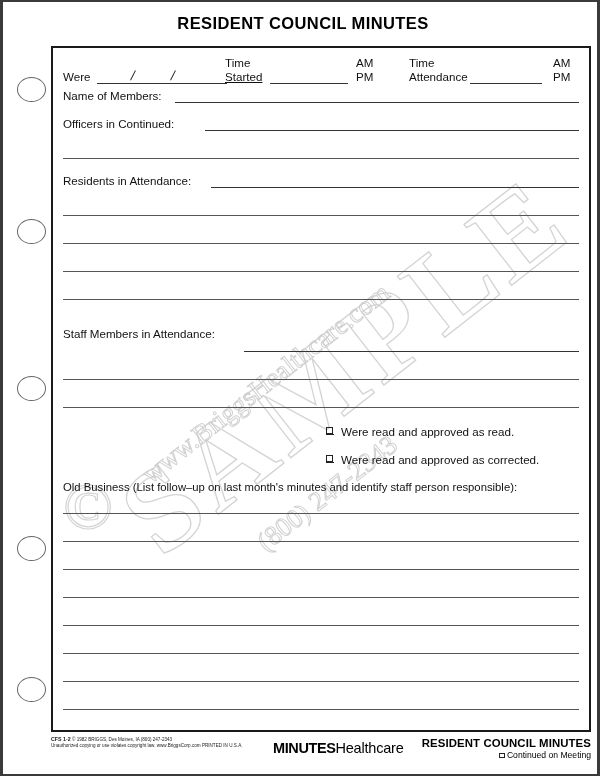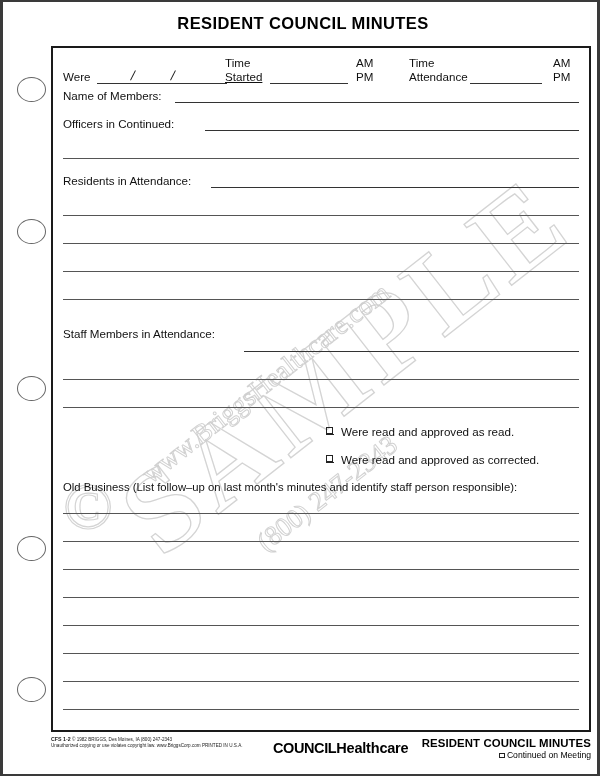--- a/index.html
+++ b/index.html
@@ -179,21 +179,21 @@
   }
   #legal .code { font-weight: bold; font-size: 5.3px; }
   #brand {
     position: absolute;
     left: 222px;
     top: 4px;
     font-size: 14.5px;
     white-space: nowrap;
   }
   #brand .b1 { font-weight: bold; letter-spacing: -0.4px; }
-  #brand .b2 { font-weight: bold; letter-spacing: -0.2px; }
+  #brand .b2 { font-weight: normal; letter-spacing: -0.2px; }
   #foot-right {
     position: absolute;
     right: 0;
     top: 1px;
     text-align: right;
   }
   #foot-title {
     font-size: 11.4px;
     font-weight: bold;
     letter-spacing: 0.1px;
@@ -297,21 +297,21 @@
   <div id="footer">
     <div id="legal">
       <div>
         <span class="code">CFS 1-2</span>
         <span>© 1982 BRIGGS, Des Moines, IA  (800) 247-2343</span>
       </div>
       <div>Unauthorized copying or use violates copyright law.  www.BriggsCorp.com   PRINTED IN U.S.A.</div>
     </div>
 
     <div id="brand">
-      <span class="b1">COUNCIL</span><span class="b2">Healthcare</span>
+      <span class="b1">MINUTES</span><span class="b2">Healthcare</span>
     </div>
 
     <div id="foot-right">
       <div id="foot-title">RESIDENT COUNCIL MINUTES</div>
       <div id="foot-sub">
         <span class="cbx-sm"></span><span>Continued on Meeting</span>
       </div>
     </div>
   </div>
 

